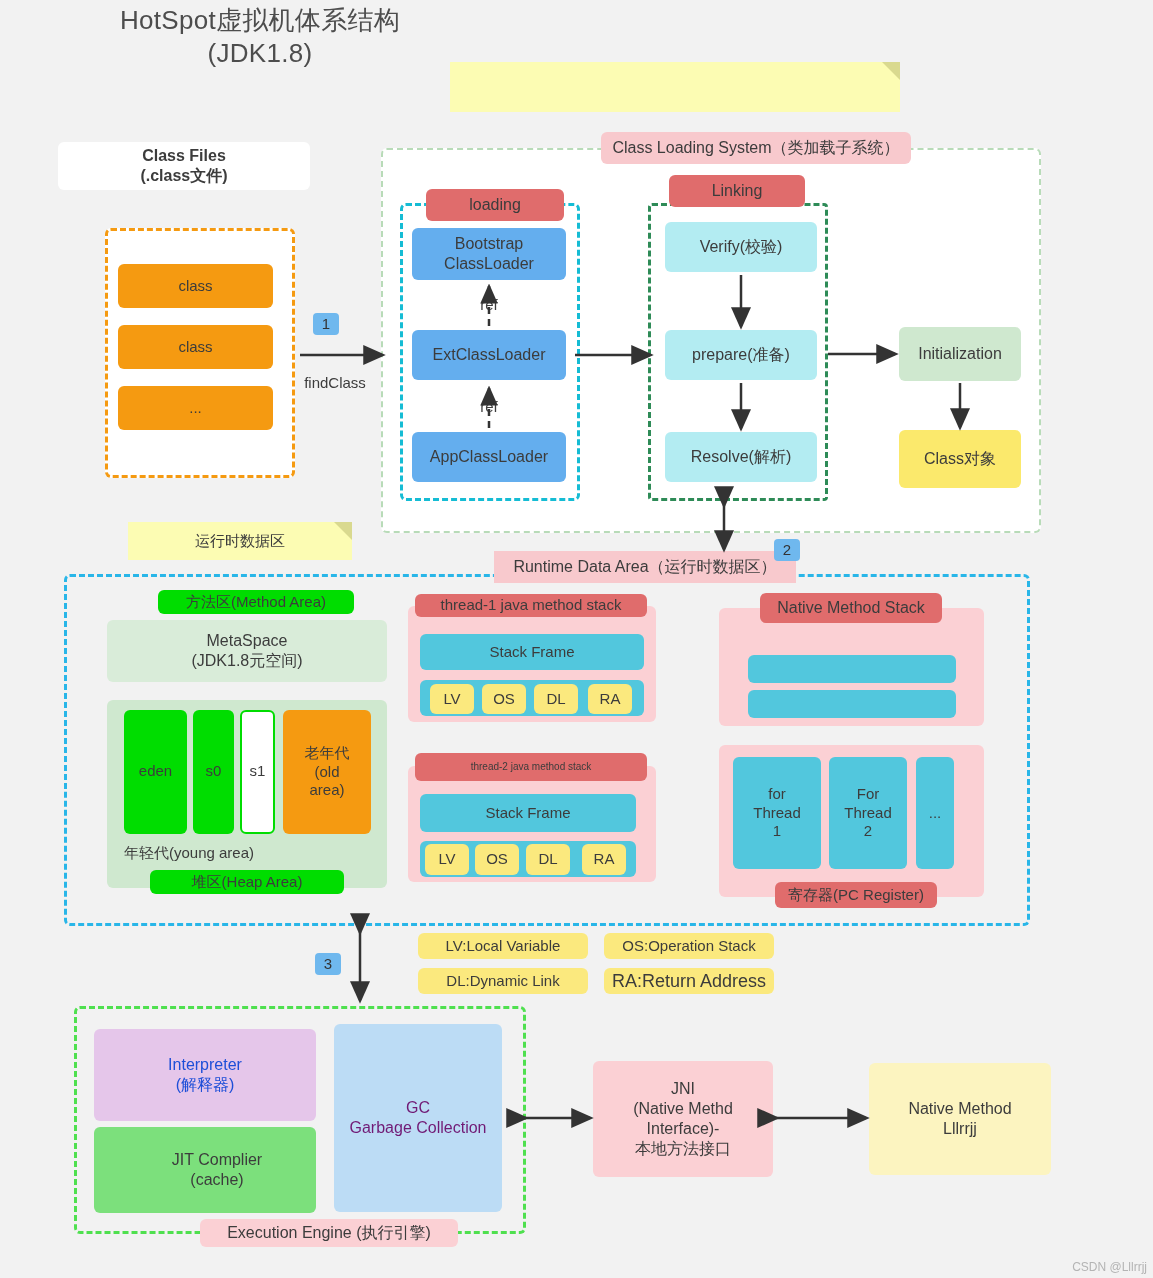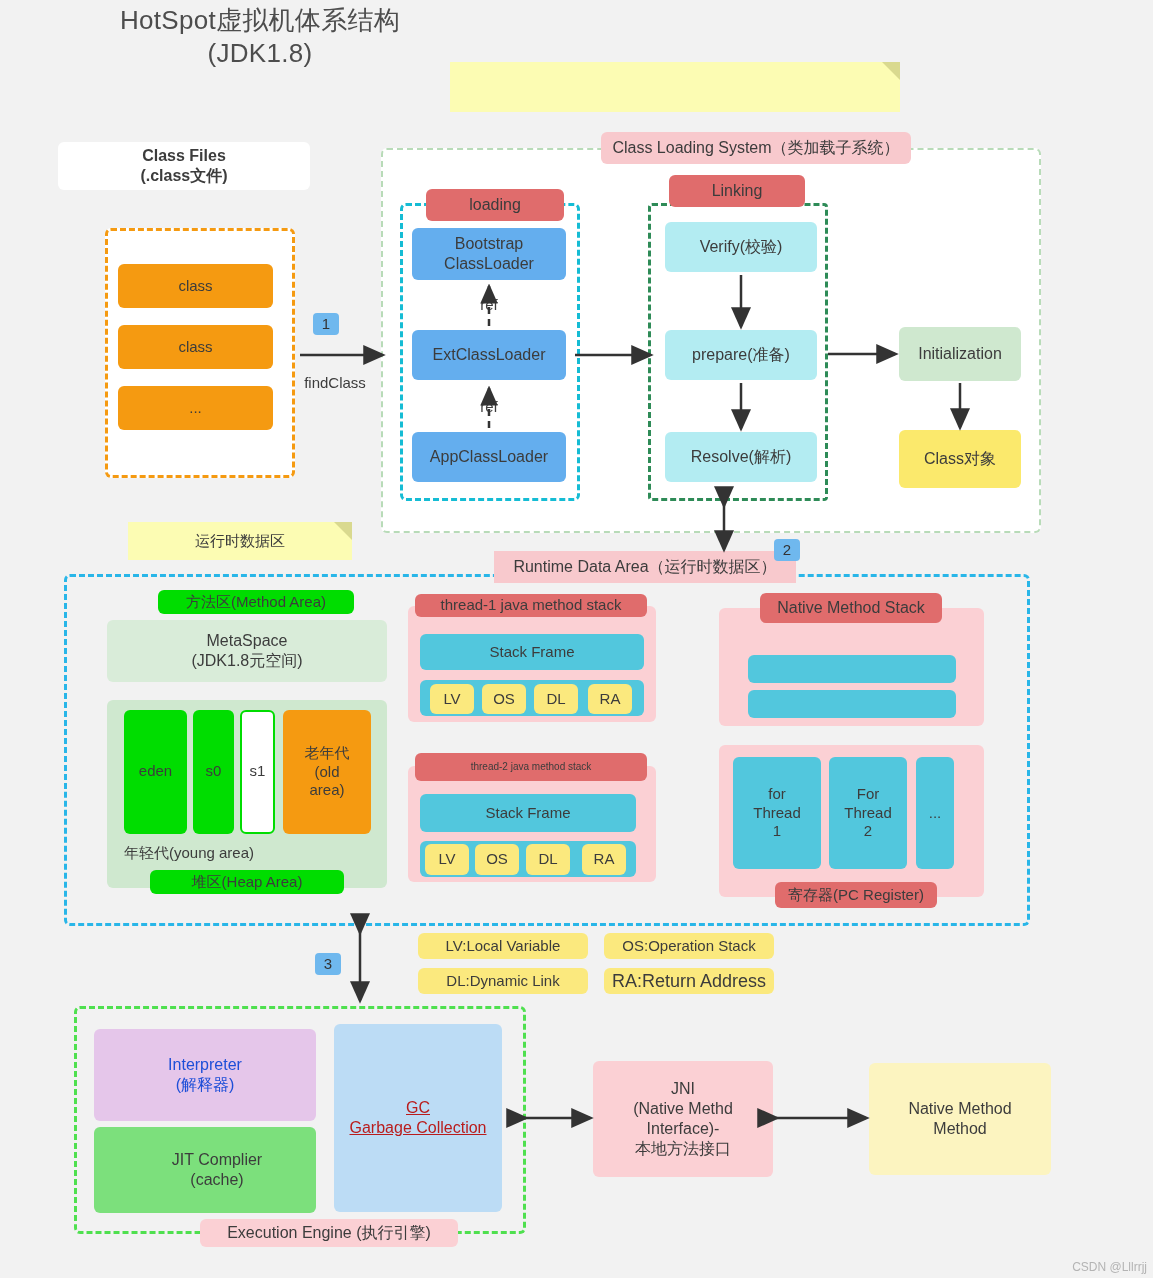--- a/index.html
+++ b/index.html
@@ -31,21 +31,21 @@
   .yellow{background:#fbe96c;color:#3c3c3c;}
   .yellow2{background:#fbe97e;color:#3c3c3c;}
   .orange{background:#f59a11;color:#3c3c3c;}
   .pinkbg{background:#fbd0d4;}
   .cyan{background:#52c7dd;color:#3c3c3c;}
   .greenhi{background:#00dd00;color:#3c3c3c;}
   .metaspace{background:#d9ecd9;}
   .heapbg{background:#cfe8cf;}
   .purple{background:#e5c6ea;color:#1d4ed8;}
   .green-md{background:#7ce07c;color:#3c3c3c;padding-left:24px;}
-  .bluelt{background:#bcdcf5;color:#b91c1c;text-decoration:underline;}
+  .bluelt{background:#bcdcf5;color:#701a75;}
   .pinkbox{background:#fbd0d4;color:#3c3c3c;}
   .creambox{background:#fcf4c0;color:#3c3c3c;}
   .whitebox{background:#ffffff;}
 
   .badge{background:#6fb8ee;color:#333;border-radius:4px;font-size:15px;}
 
   
   .dash-green{border:2px dashed #b8dbb8;background:#ffffff;border-radius:6px;}
   .dash-cyan-thick{border:3px dashed #15bcd4;border-radius:6px;}
   .dash-darkgreen{border:3px dashed #2e8b57;border-radius:4px;}
@@ -289,21 +289,21 @@
 
 <div class="abs pinkbox rbox ctr" style="left:593px;top:1061px;width:180px;height:116px;flex-direction:column;font-size:16px;">
   <span>JNI</span>
   <span>(Native Methd</span>
   <span>Interface)-</span>
   <span>本地方法接口</span>
 </div>
 
 <div class="abs creambox rbox ctr" style="left:869px;top:1063px;width:182px;height:112px;flex-direction:column;font-size:16px;">
   <span>Native Method</span>
-  <span>Method</span>
+  <span>Lllrrjj</span>
 </div>
 
 <svg class="arrows">
   <defs>
     <marker id="ah" markerWidth="9" markerHeight="9" refX="7.5" refY="4" orient="auto">
       <path d="M0,0 L9,4 L0,8 z" fill="#333"></path>
     </marker>
     <marker id="ahs" markerWidth="8" markerHeight="8" refX="7" refY="3.5" orient="auto">
       <path d="M0,0 L8,3.5 L0,7 z" fill="#333"></path>
     </marker>

